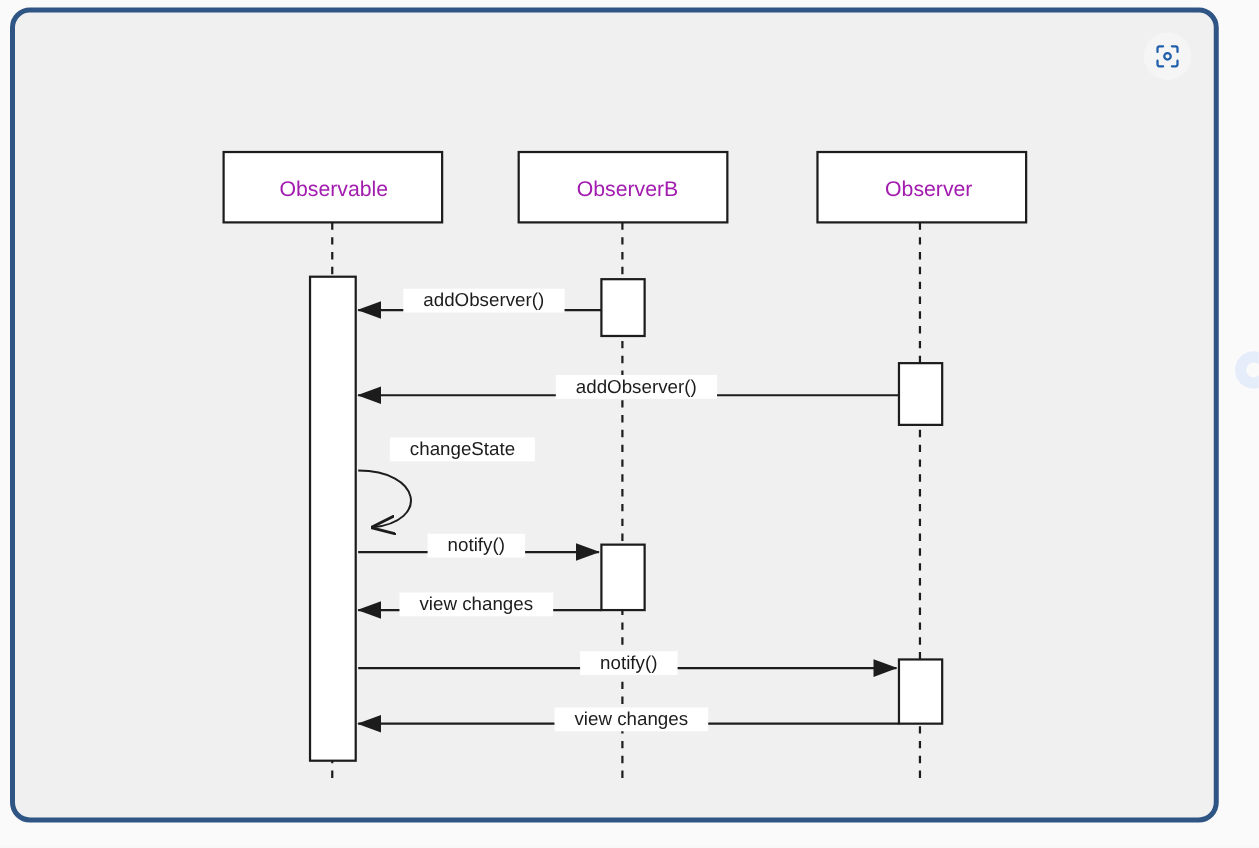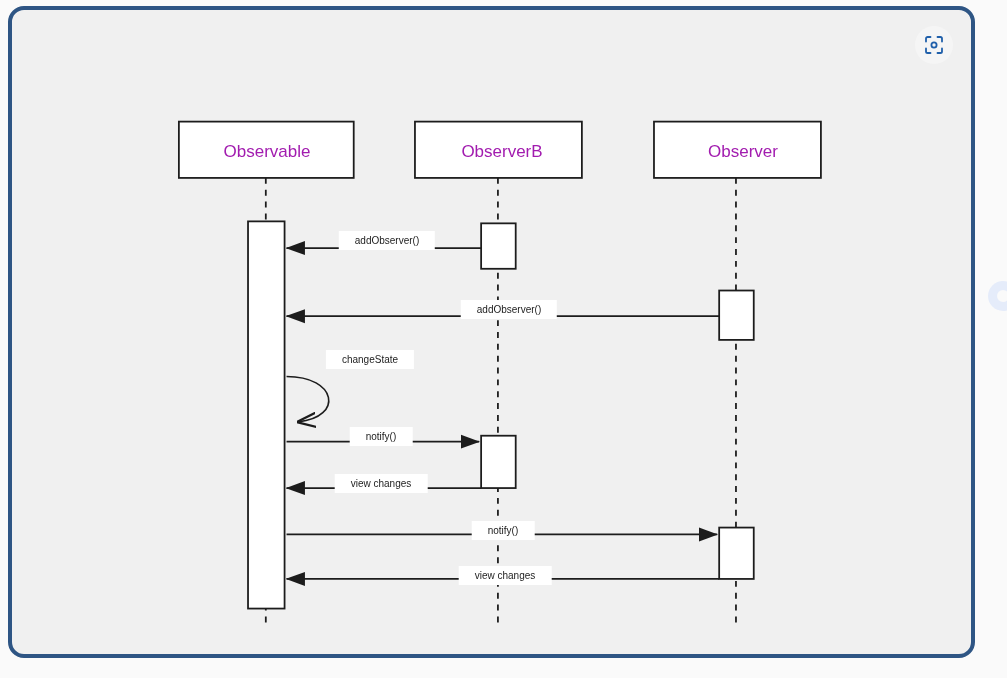--- a/index.html
+++ b/index.html
@@ -88,21 +88,21 @@
     top: 0;
     width: 100%;
     height: 100%;
   }
 
   .msg-label {
     position: absolute;
     background: #ffffff;
     color: #1c1c1c;
     font-family: "Liberation Sans", sans-serif;
-    font-size: 10px;
+    font-size: 15px;
     line-height: 17px;
     white-space: nowrap;
     padding: 1px 16px;
     transform: translateX(-50%);
   }
 
   .actor-label {
     position: absolute;
     color: #a21caf;
     font-family: "Liberation Sans", sans-serif;

